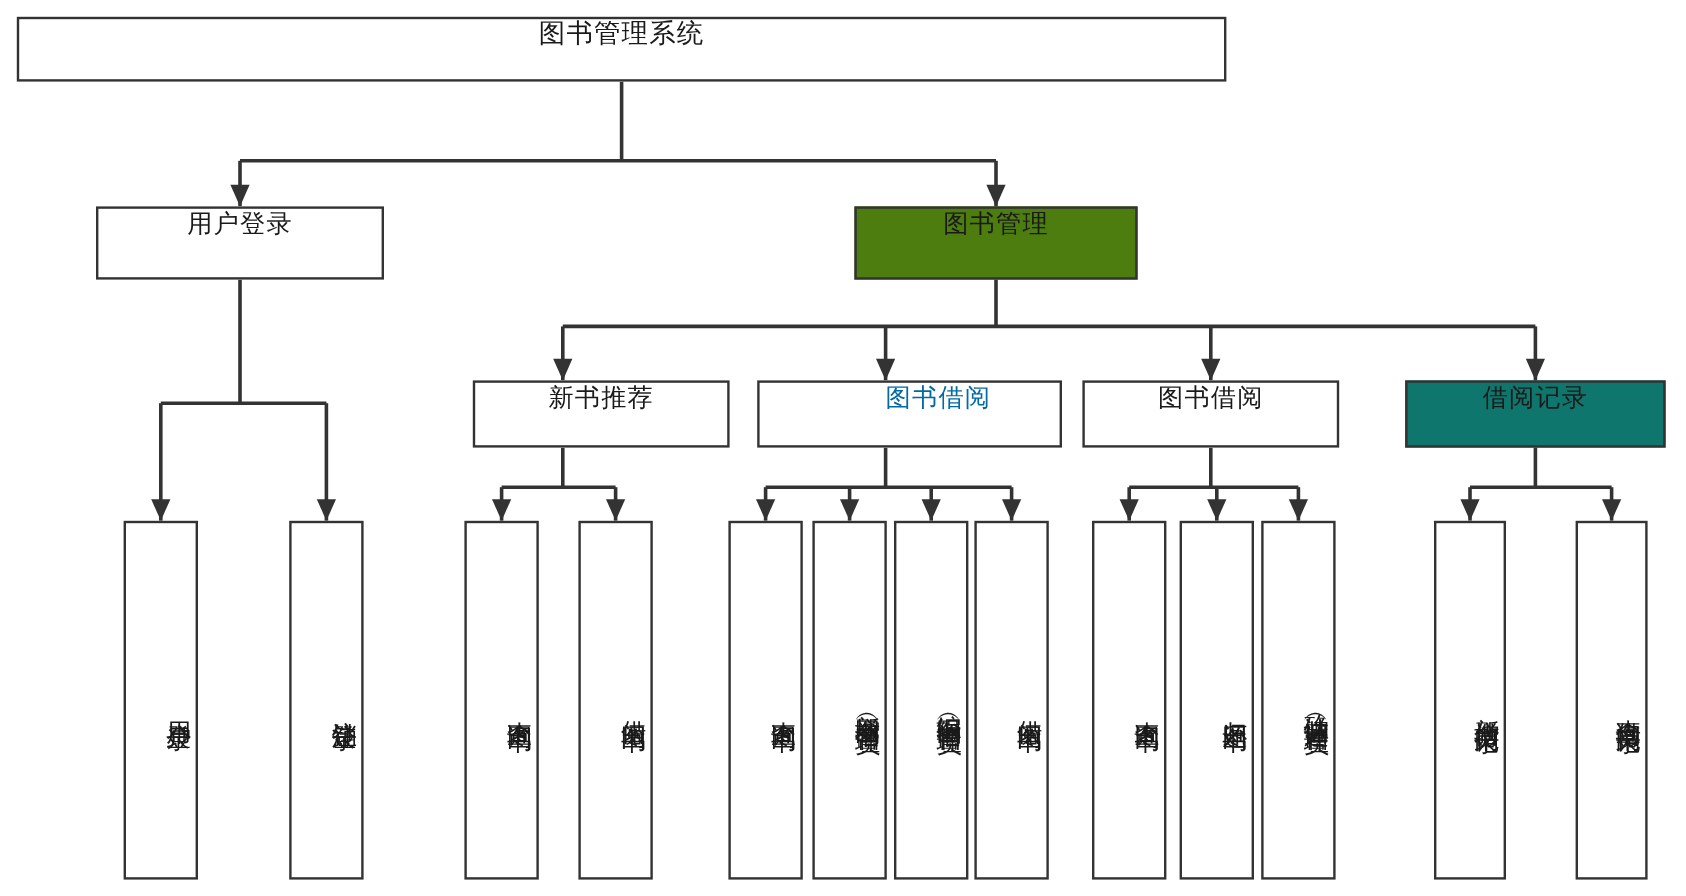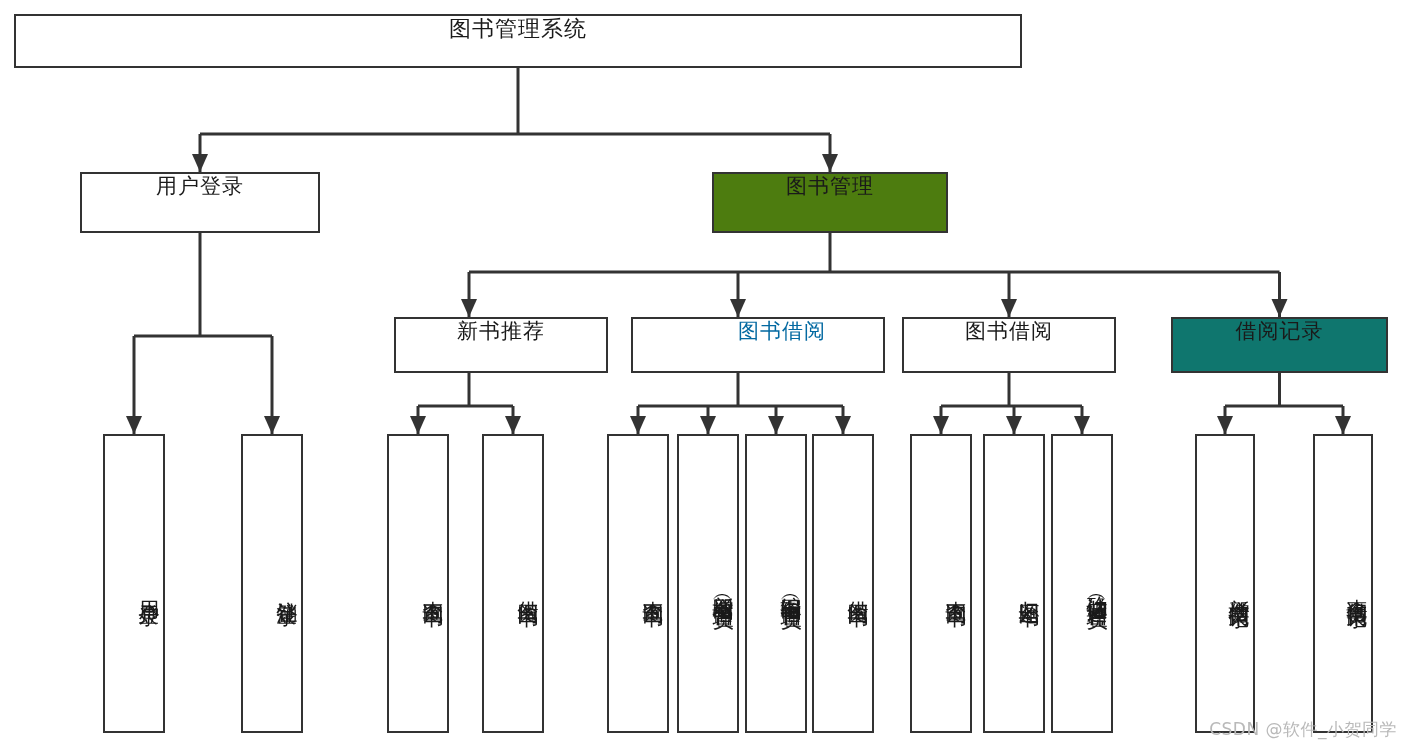--- a/index.html
+++ b/index.html
@@ -181,14 +181,13 @@
       <div class="node vert" style="left: 1051px; top: 434px; width: 62px; height: 299px; border-color: rgb(51, 51, 51); background: rgb(255, 255, 255); color: rgb(26, 26, 26);">
         <span>确认归还（管理员）</span>
       </div>
       <div class="node vert" style="left: 1195px; top: 434px; width: 60px; height: 299px; border-color: rgb(51, 51, 51); background: rgb(255, 255, 255); color: rgb(26, 26, 26);">
         <span>新增借阅记录</span>
       </div>
       <div class="node vert" style="left: 1313px; top: 434px; width: 60px; height: 299px; border-color: rgb(51, 51, 51); background: rgb(255, 255, 255); color: rgb(26, 26, 26);">
         <span>查询借阅记录</span>
       </div>
     </div>
-  <div id="watermark">CSDN @软件_小贺同学</div>
 </div>
 
 </body></html>

